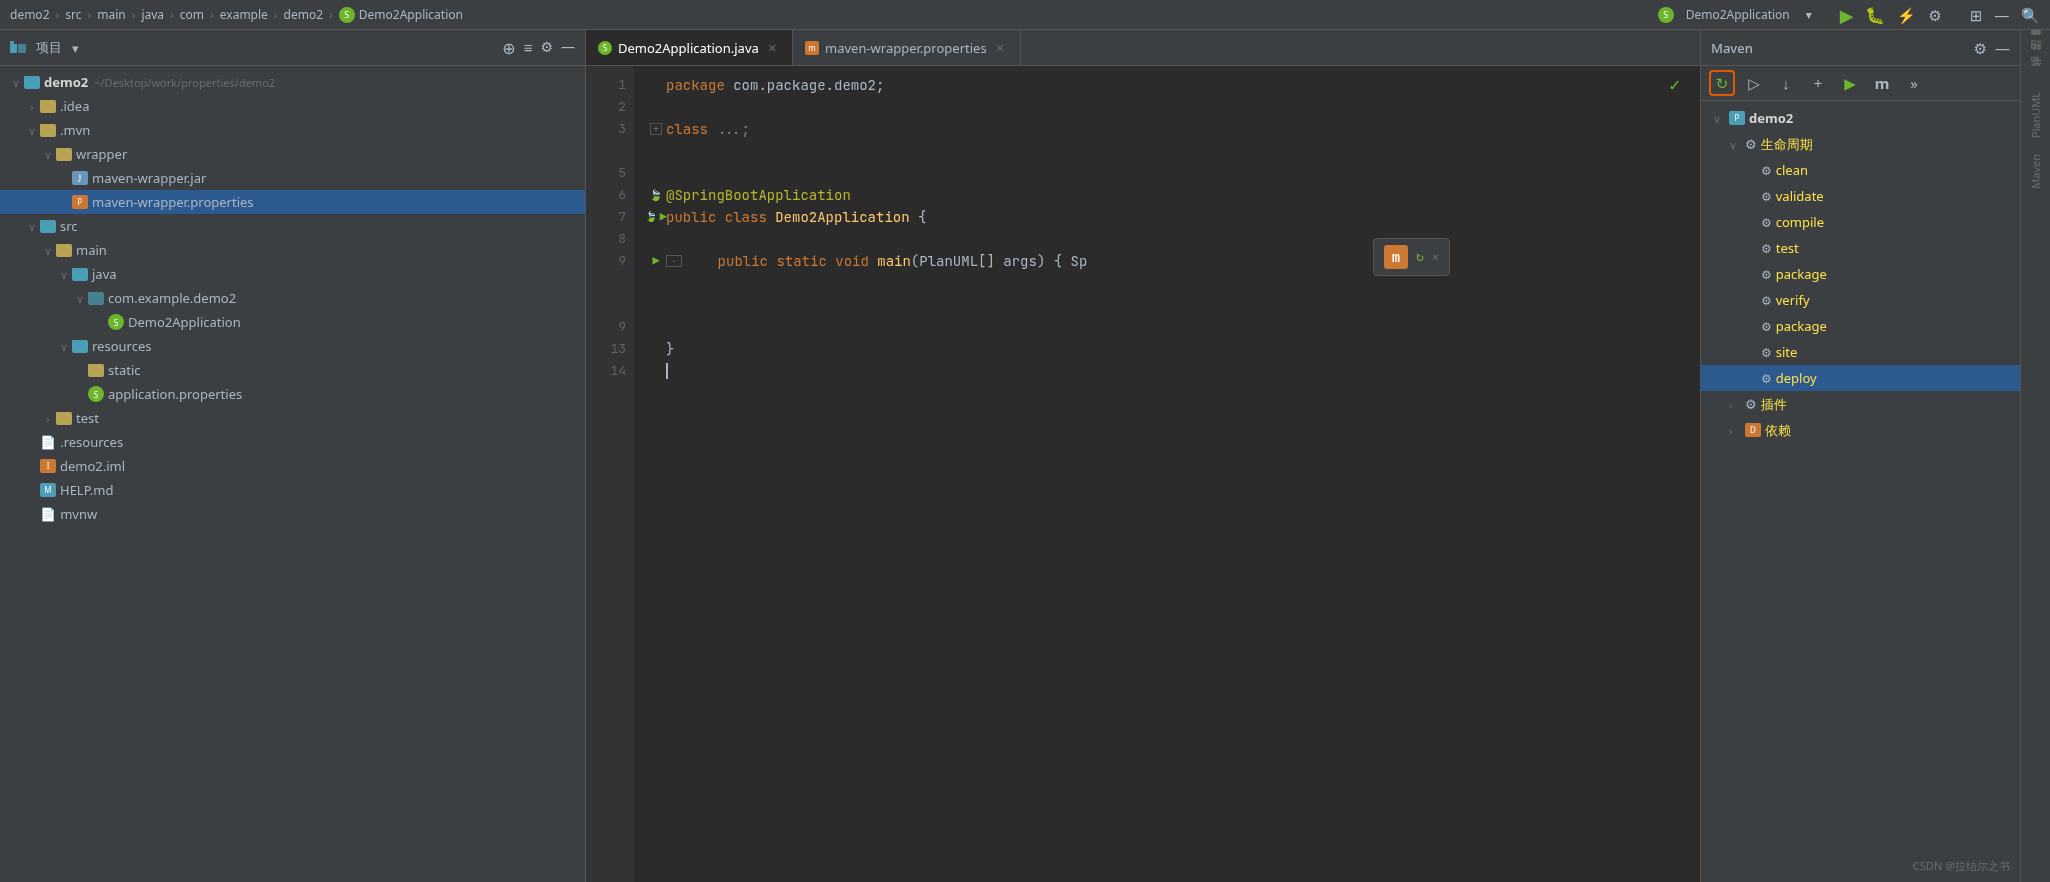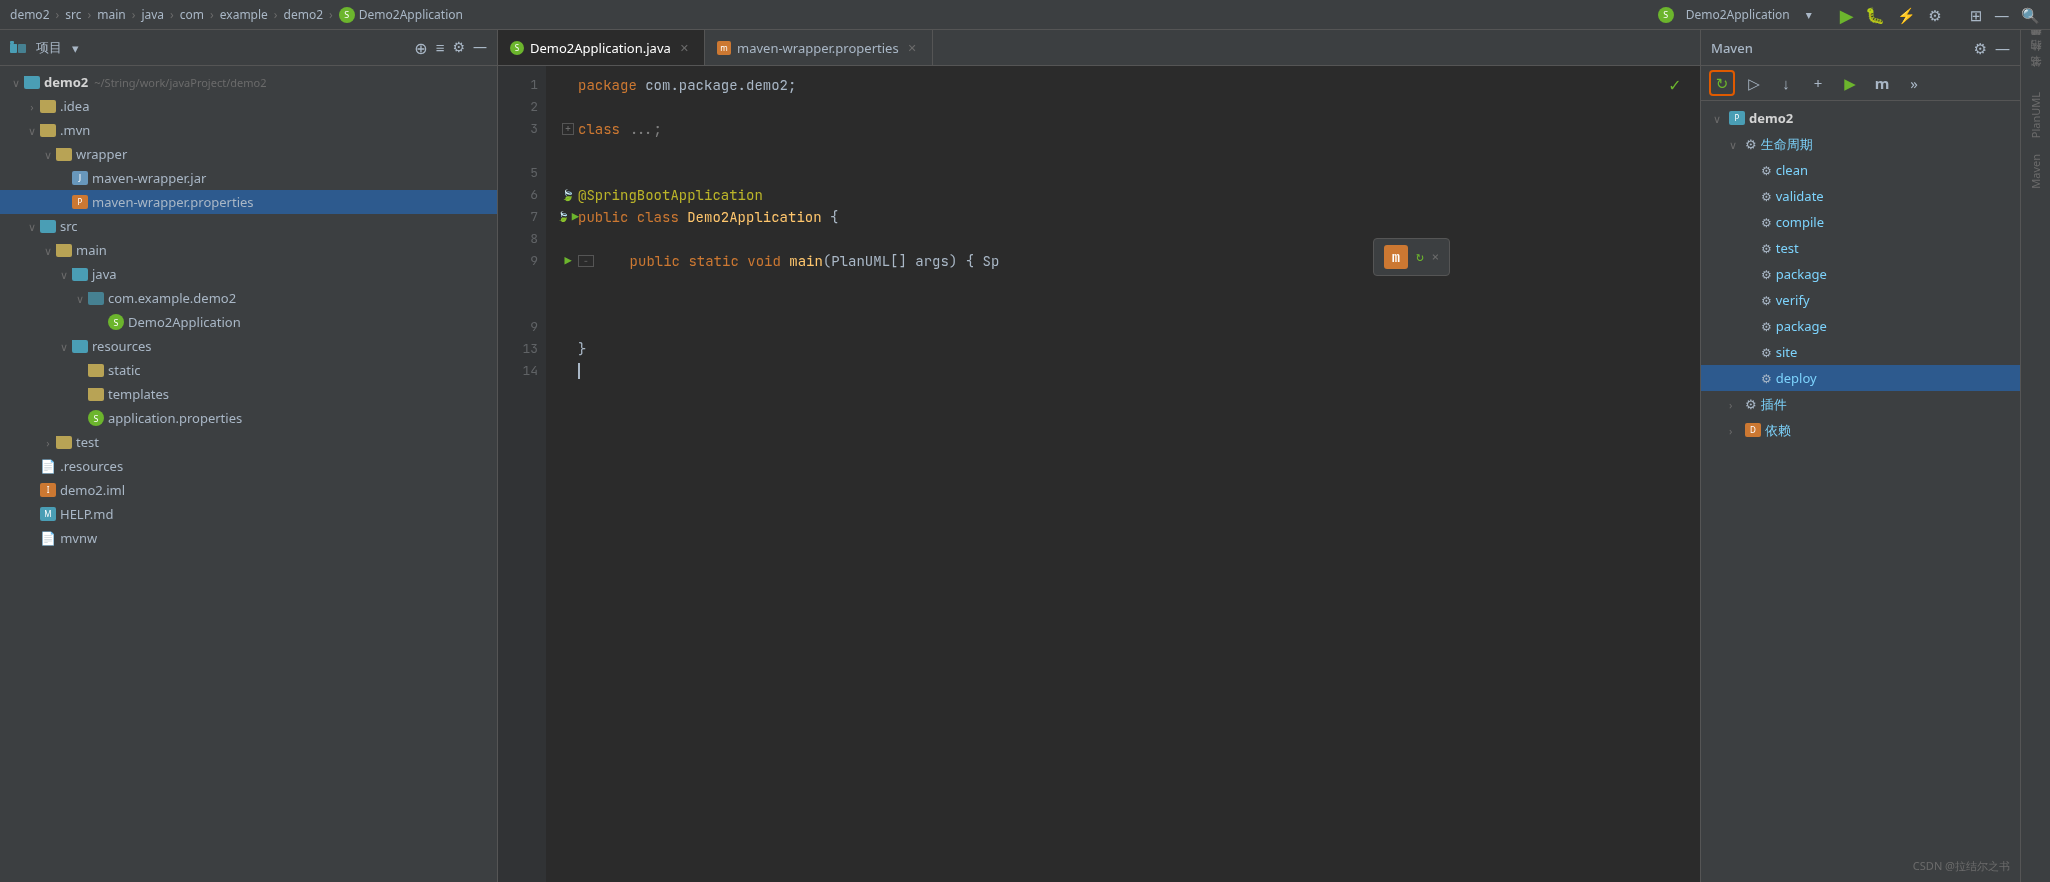--- a/index.html
+++ b/index.html
@@ -61,21 +61,21 @@
 
     
     .main-layout {
       display: flex;
       flex: 1;
       overflow: hidden;
     }
 
     
     .sidebar {
-      width: 498px;
+      width: 586px;
       background: #3c3f41;
       border-right: 1px solid #555;
       display: flex;
       flex-direction: column;
       flex-shrink: 0;
     }
 
     .sidebar-header {
       display: flex;
       align-items: center;
@@ -338,21 +338,21 @@
       align-items: center;
       padding: 2px 8px;
       cursor: pointer;
       height: 26px;
       white-space: nowrap;
     }
     .maven-tree-item.selected { background: #2d5a8e; }
 
     .maven-indent { display: inline-block; flex-shrink: 0; }
     .maven-arrow { width: 16px; flex-shrink: 0; font-size: 11px; color: #6b6b6b; }
-    .maven-label { color: #7dd3fc; }
+    .maven-label { color: #fde047; }
     .maven-label.bold { font-weight: bold; color: #d4d4d4; }
 
     
     .right-panels {
       width: 30px;
       background: #3c3f41;
       border-left: 1px solid #555;
       display: flex;
       flex-direction: column;
       align-items: center;
@@ -454,21 +454,21 @@
       </div>
     </div>
 
     <div class="sidebar-content">
 
       <div class="tree-item">
         <span class="tree-indent" style="width:4px;"></span>
         <span class="tree-arrow">∨</span>
         <span style="display:inline-block;width:16px;height:13px;background:#4a9eb5;border-radius:0 2px 2px 2px;margin-right:4px;position:relative;flex-shrink:0;"></span>
         <span class="tree-label" style="color:#d4d4d4;font-weight:bold;">demo2</span>
-        <span class="tree-label" style="margin-left:6px; color:#6b6b6b; font-size:11px;">~/String/work/javaProject/demo2</span>
+        <span class="tree-label" style="margin-left:6px; color:#6b6b6b; font-size:11px;">~/Desktop/work/properties/demo2</span>
       </div>
 
       <div class="tree-item">
         <span class="tree-indent" style="width:20px;"></span>
         <span class="tree-arrow">›</span>
         <span style="display:inline-block;width:16px;height:13px;background:#b8a355;border-radius:0 2px 2px 2px;margin-right:4px;position:relative;flex-shrink:0;"></span>
         <span class="tree-label">.idea</span>
       </div>
 
       <div class="tree-item">
@@ -541,26 +541,20 @@
         <span class="tree-label">resources</span>
       </div>
 
       <div class="tree-item">
         <span class="tree-indent" style="width:68px;"></span>
         <span class="tree-arrow"></span>
         <span style="display:inline-block;width:16px;height:13px;background:#b8a355;border-radius:0 2px 2px 2px;margin-right:4px;flex-shrink:0;"></span>
         <span class="tree-label">static</span>
       </div>
 
-      <div class="tree-item">
-        <span class="tree-indent" style="width:68px;"></span>
-        <span class="tree-arrow"></span>
-        <span style="display:inline-block;width:16px;height:13px;background:#b8a355;border-radius:0 2px 2px 2px;margin-right:4px;flex-shrink:0;"></span>
-        <span class="tree-label">templates</span>
-      </div>
 
       <div class="tree-item">
         <span class="tree-indent" style="width:68px;"></span>
         <span class="tree-arrow"></span>
         <span style="width:16px;height:16px;background:#6cb52d;border-radius:50%;display:inline-flex;align-items:center;justify-content:center;font-size:9px;color:white;margin-right:4px;flex-shrink:0;">S</span>
         <span class="tree-label">application.properties</span>
       </div>
 
       <div class="tree-item">
         <span class="tree-indent" style="width:36px;"></span>

